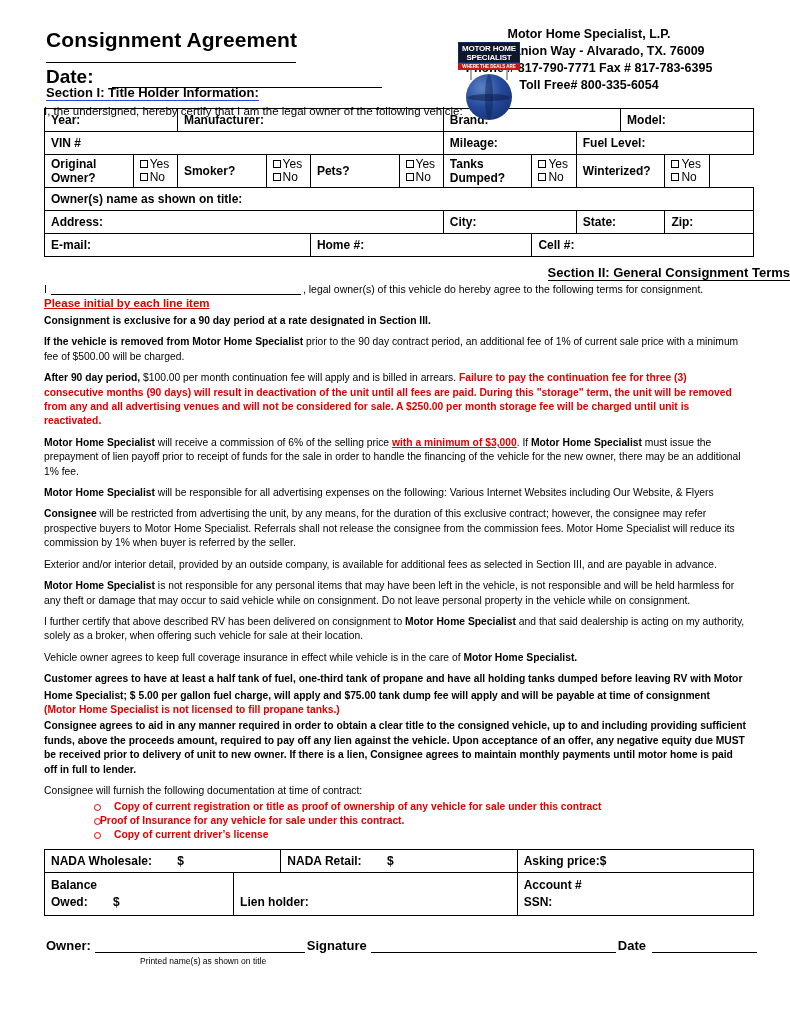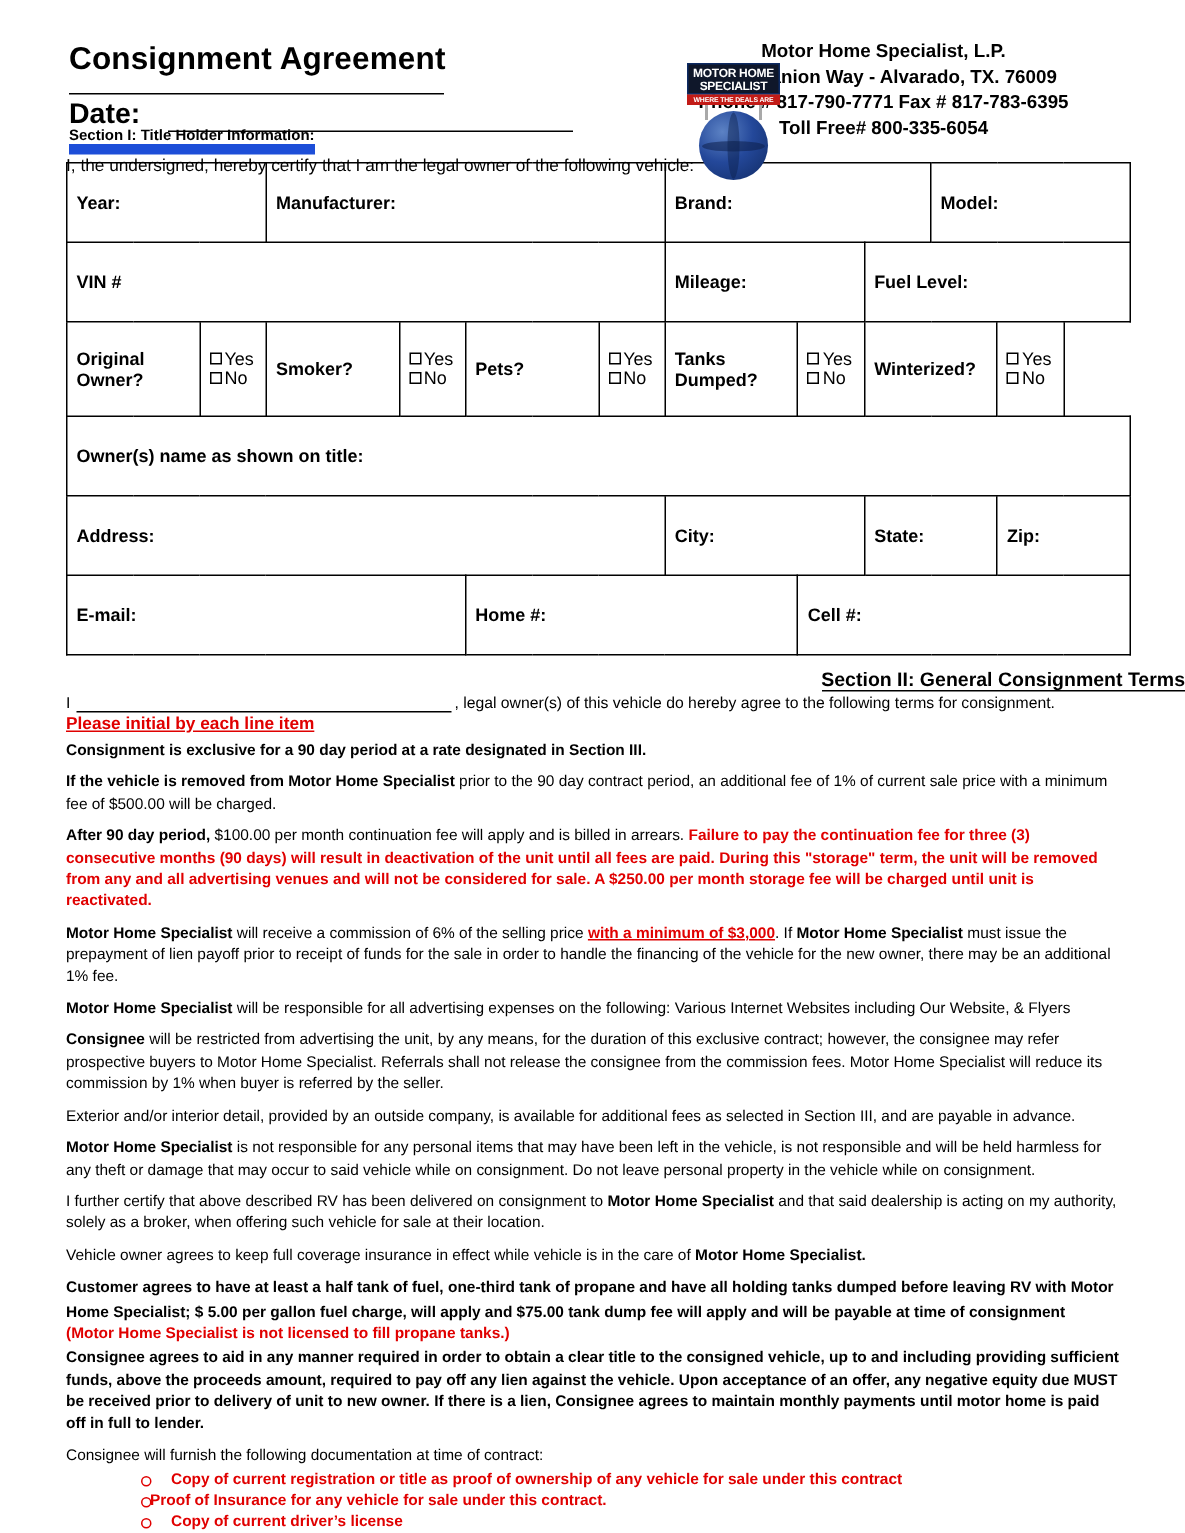--- a/index.html
+++ b/index.html
@@ -56,23 +56,23 @@
     display: inline-block;
     width: 270px;
     border-bottom: 1px solid #000;
     margin-left: 6px;
     height: 13px;
   }
   .section1-head {
     position: absolute;
     left: 46px;
     top: 85px;
-    font-size: 10px;
-    font-weight: bold;
-    border-bottom: 7px solid #1d4ed8;
+    font-size: 13px;
+    font-weight: bold;
+    border-bottom: 1px solid #1d4ed8;
     padding-bottom: 0px;
   }
   .certify-line {
     position: absolute;
     left: 44px;
     top: 105px;
     font-size: 11.5px;
   }
 
   
@@ -166,21 +166,21 @@
   table.grid {
     border-collapse: collapse;
     width: 710px;
     margin: 0 0 0 44px;
     table-layout: fixed;
   }
   table.grid td {
     border: 1.3px solid #000000;
     font-size: 12px;
     font-weight: bold;
-    padding: 17px 6px;
+    padding: 2px 6px;
     vertical-align: middle;
     height: 18px;
   }
   td.tall { height: 28px; }
   .yn {
     font-size: 12px;
     font-weight: normal;
     line-height: 13px;
     white-space: nowrap;
   }

